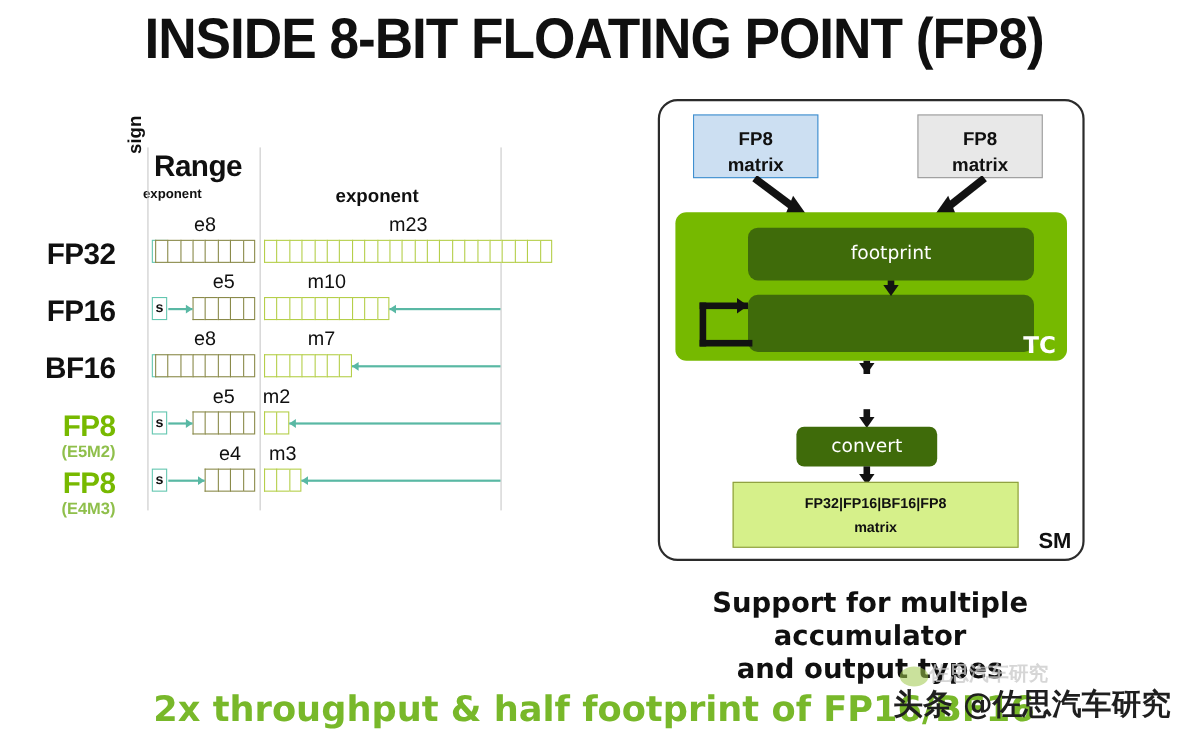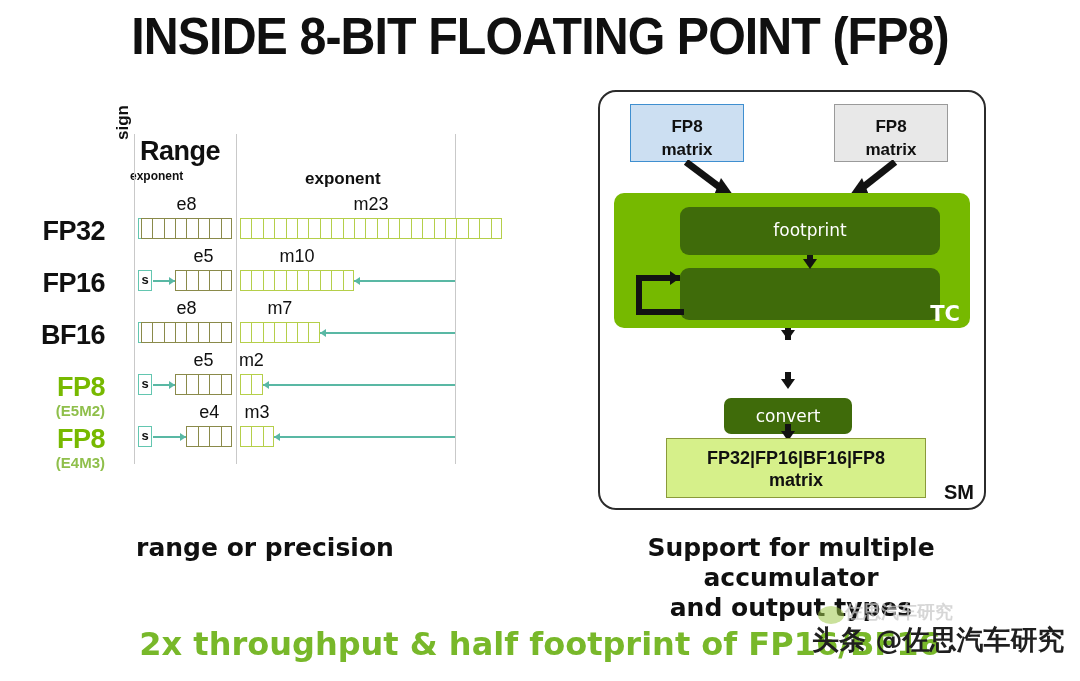--- a/index.html
+++ b/index.html
@@ -157,27 +157,27 @@
     color:#ffffff;
     text-align:center;
     font-size:17px;
     line-height:21px;
     box-sizing:border-box;
     font-family:"DejaVu Sans", sans-serif;
   }
   #b-multiply{left:66px;top:14px;width:260px;height:48px;padding-top:13px;}
   #b-accum{left:66px;top:75px;width:260px;height:52px;padding-top:6px;}
   #b-bias{left:126px;top:246px;width:128px;height:36px;padding-top:8px;border-radius:7px;}
-  #b-convert{left:126px;top:308px;width:128px;height:36px;padding-top:8px;border-radius:7px;}
+  #b-convert{left:126px;top:298px;width:128px;height:36px;padding-top:8px;border-radius:7px;}
 
   #out-box{
     position:absolute;left:68px;top:348px;width:260px;height:60px;
     background:#d6f08a;border:1.5px solid #8a9a3a;
     box-sizing:border-box;
-    text-align:center;font-size:18px;font-weight:bold;
+    text-align:center;font-size:13px;font-weight:bold;
     color:#101010;line-height:22px;padding-top:8px;
   }
   #sm-label{
     position:absolute;right:12px;bottom:6px;
     font-size:20px;font-weight:bold;color:#101010;
   }
 
   .blk-line{position:absolute;background:#121212;}
   .blk-arrow-d{
     position:absolute;width:0;height:0;
@@ -331,21 +331,21 @@
       <div class="tag" style="left: 161.4px; top: 202px; width: 50px;">e8</div>
       <div class="cells mant" style="left: 240px; top: 226px;">
         <div class="cell" style="width: 11.4px;"></div>
         <div class="cell" style="width: 11.4px;"></div>
         <div class="cell" style="width: 11.4px;"></div>
         <div class="cell" style="width: 11.4px;"></div>
         <div class="cell" style="width: 11.4px;"></div>
         <div class="cell" style="width: 11.4px;"></div>
         <div class="cell" style="width: 11.4px;"></div>
       </div>
-      <div class="tag" style="left: 254.9px; top: 202px; width: 50px;">m7</div>
+      <div class="tag" style="left: 254.9px; top: 202px; width: 50px; text-align: right;">m7</div>
       <div class="conn" style="left: 319.8px; top: 236px; width: 135.2px;"></div>
       <div class="arrow-l" style="left: 319.8px; top: 233px;"></div>
       <div class="fmt-label green" style="top: 276px;">FP8</div>
       <div class="fmt-sub" style="top: 306px;">(E5M2)</div>
       <div class="sign-box" style="left: 138px; top: 278px;">s</div>
       <div class="cells" style="left: 175px; top: 278px;">
         <div class="cell" style="width: 11.4px;"></div>
         <div class="cell" style="width: 11.4px;"></div>
         <div class="cell" style="width: 11.4px;"></div>
         <div class="cell" style="width: 11.4px;"></div>
@@ -435,21 +435,20 @@
 
   <div id="out-box">
     <div>FP32|FP16|BF16|FP8</div>
     <div>matrix</div>
   </div>
 
   <div id="sm-label">SM</div>
 </div>
 
 <div class="caption" id="cap-left">
-  <div>range or precision</div>
 </div>
 <div class="caption" id="cap-right">
   <div>Support for multiple accumulator</div>
   <div>and output types</div>
 </div>
 
 <div id="tagline">2x throughput &amp; half footprint of FP16/BF16</div>
 
 <div id="wm-logo"></div>
 <div id="wm-ghost">佐思汽车研究</div>

